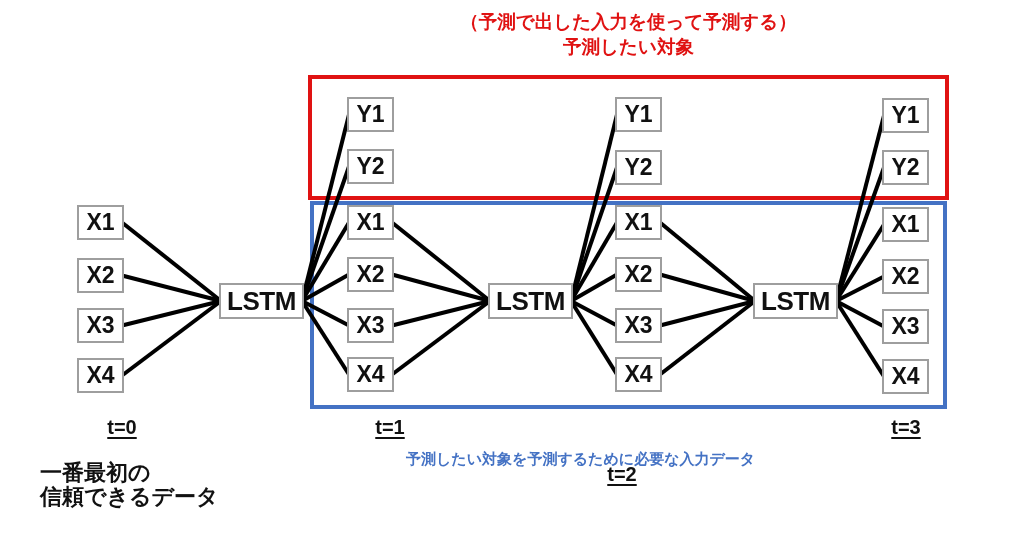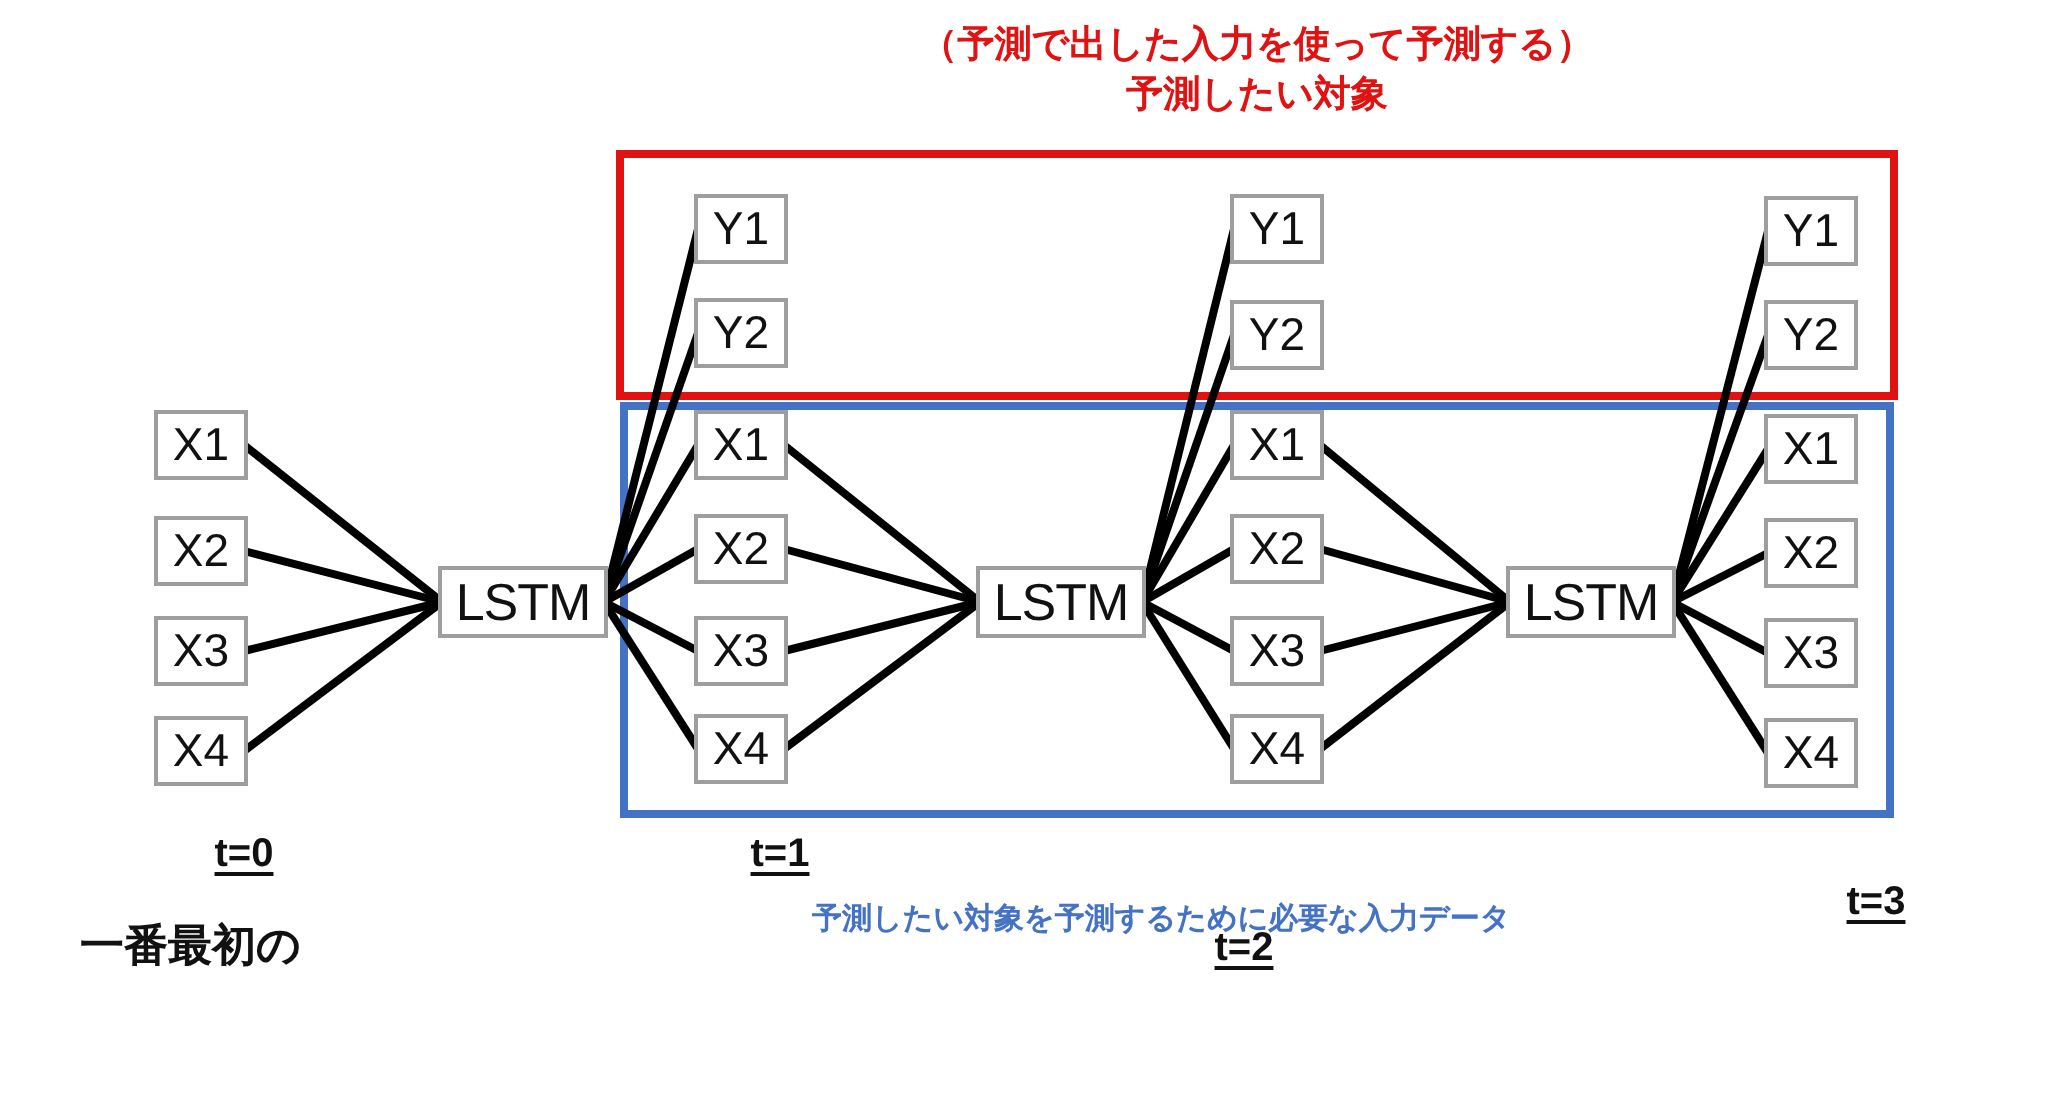--- a/index.html
+++ b/index.html
@@ -15,21 +15,21 @@
   }
   .canvas svg {
     position: absolute; left: 0; top: 0;
   }
   .node {
     position: absolute;
     box-sizing: border-box;
     background: var(--box-fill, #ffffff);
     border: 2px solid var(--box-border, #a0a0a0);
     display: flex; align-items: center; justify-content: center;
-    font-weight: normal;
+    font-weight: bold;
     font-size: 23px;
     color: var(--text, #111111);
     line-height: 1;
   }
   .lstm-node {
     font-size: 26px;
     letter-spacing: -0.5px;
   }
   .tlabel {
     position: absolute;
@@ -136,27 +136,28 @@
       <div class="node" style="left: 882px; top: 359px; width: 47px; height: 35px;">X4</div>
       <div class="node lstm-node" style="left: 219px; top: 283px; width: 85px; height: 36px;">LSTM</div>
       <div class="node lstm-node" style="left: 488px; top: 283px; width: 85px; height: 36px;">LSTM</div>
       <div class="node lstm-node" style="left: 753px; top: 283px; width: 85px; height: 36px;">LSTM</div>
     </div>
 
   <div id="tlabels-layer">
       <div class="tlabel" style="left: 122px;">t=0</div>
       <div class="tlabel" style="left: 390px;">t=1</div>
       <div class="tlabel" style="left: 622px; margin-top: 47px;">t=2</div>
-      <div class="tlabel" style="left: 938px; margin-top: 24px;">t=3</div>
+      <div class="tlabel" style="left: 906px;">t=3</div>
     </div>
 
   <div class="ann-top">
     <div>（予測で出した入力を使って予測する）</div>
     <div>予測したい対象</div>
   </div>
 
   <div class="ann-bottom-blue">予測したい対象を予測するために必要な入力データ</div>
 
   <div class="ann-bottom-left">
     <div>一番最初の</div>
+    <div>信頼できるデータ</div>
   </div>
 
 </div>
 
 </body></html>

